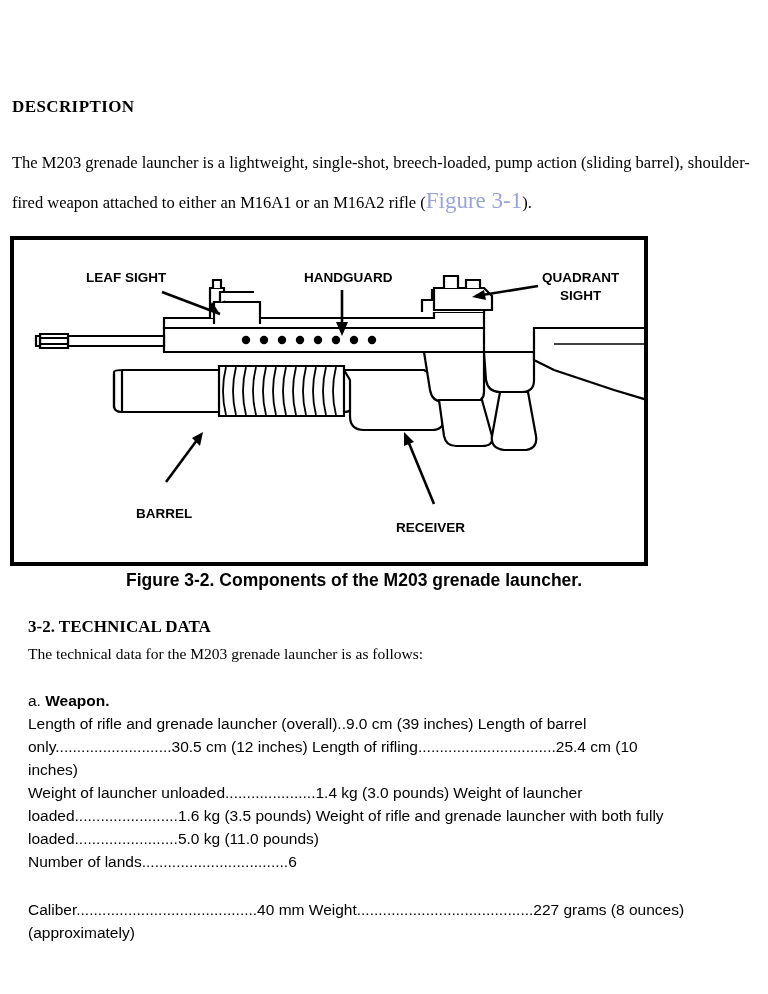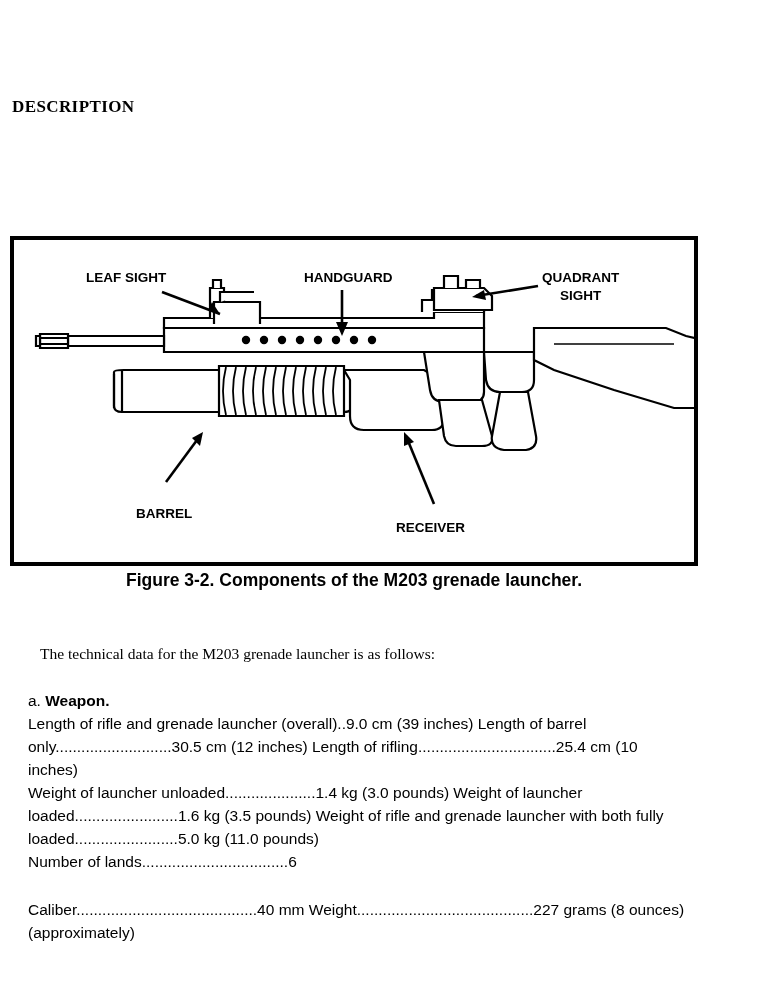--- a/index.html
+++ b/index.html
@@ -42,21 +42,21 @@
   }
   .figref {
     color: #9aa3d8;
     font-size: 23px;
     font-family: "Liberation Serif", serif;
   }
   .figure-box {
     position: absolute;
     top: 236px;
     left: 10px;
-    width: 688px;
+    width: 638px;
     height: 330px;
     border: 4px solid #000;
     box-sizing: border-box;
     background: #ffffff;
     overflow: hidden;
   }
   .figure-box svg {
     display: block;
   }
   .figure-caption {
@@ -75,21 +75,20 @@
     left: 28px;
     font-family: "Liberation Serif", serif;
     font-weight: bold;
     font-size: 17px;
   }
   .sec-sub {
     position: absolute;
     top: 645px;
     left: 28px;
     font-size: 15.5px;
-    margin-left: 12px;
   }
   .body-block {
     position: absolute;
     left: 28px;
     width: 660px;
     font-family: "Liberation Sans", sans-serif;
     font-size: 15.5px;
     line-height: 23px;
   }
   .block-a { top: 689px; }
@@ -107,20 +106,23 @@
     fill: #000;
   }
 </style>
 </head>
 <body>
 
 <div class="page">
 
   <h1 class="heading">DESCRIPTION</h1>
 
+  <div class="intro">
+    <span>The M203 grenade launcher is a lightweight, single-shot, breech-loaded, pump action (sliding barrel), shoulder-fired weapon attached to either an M16A1 or an M16A2 rifle (</span><span class="figref">Figure 3-1</span><span>).</span>
+  </div>
 
   <div class="figure-box">
     <svg width="736" height="322" viewBox="0 0 736 322" xmlns="http://www.w3.org/2000/svg">
       <rect x="0" y="0" width="736" height="322" fill="#ffffff"></rect>
 
       <g stroke="#000" fill="none" stroke-width="2.2">
 
         <path d="M150 88 L150 78 L420 78 L420 72 L470 72 L470 88 Z" fill="#ffffff"></path>
 
         <path d="M408 72 L408 60 L470 60 L470 72" fill="#ffffff"></path>
@@ -217,20 +219,21 @@
       <text class="fig-label" x="290" y="42">HANDGUARD</text>
       <text class="fig-label" x="528" y="42">QUADRANT</text>
       <text class="fig-label" x="546" y="60">SIGHT</text>
       <text class="fig-label" x="122" y="278">BARREL</text>
       <text class="fig-label" x="382" y="292">RECEIVER</text>
     </svg>
   </div>
 
   <div class="figure-caption">Figure 3-2. Components of the M203 grenade launcher.</div>
 
+  <div class="sec-title">3-2. TECHNICAL DATA</div>
   <div class="sec-sub">The technical data for the M203 grenade launcher is as follows:</div>
 
   <div class="body-block block-a">
     <p class="para">
       <span>a.</span>
       <span class="lbl-bold">Weapon.</span>
     </p>
     <p class="para">Length of rifle and grenade launcher (overall)..9.0 cm (39 inches) Length of barrel only...........................30.5 cm (12 inches) Length of rifling................................25.4 cm (10 inches)</p>
     <p class="para">Weight of launcher unloaded.....................1.4 kg (3.0 pounds) Weight of launcher loaded........................1.6 kg (3.5 pounds) Weight of rifle and grenade launcher with both fully loaded........................5.0 kg (11.0 pounds)</p>
     <p class="para">Number of lands..................................6</p>

